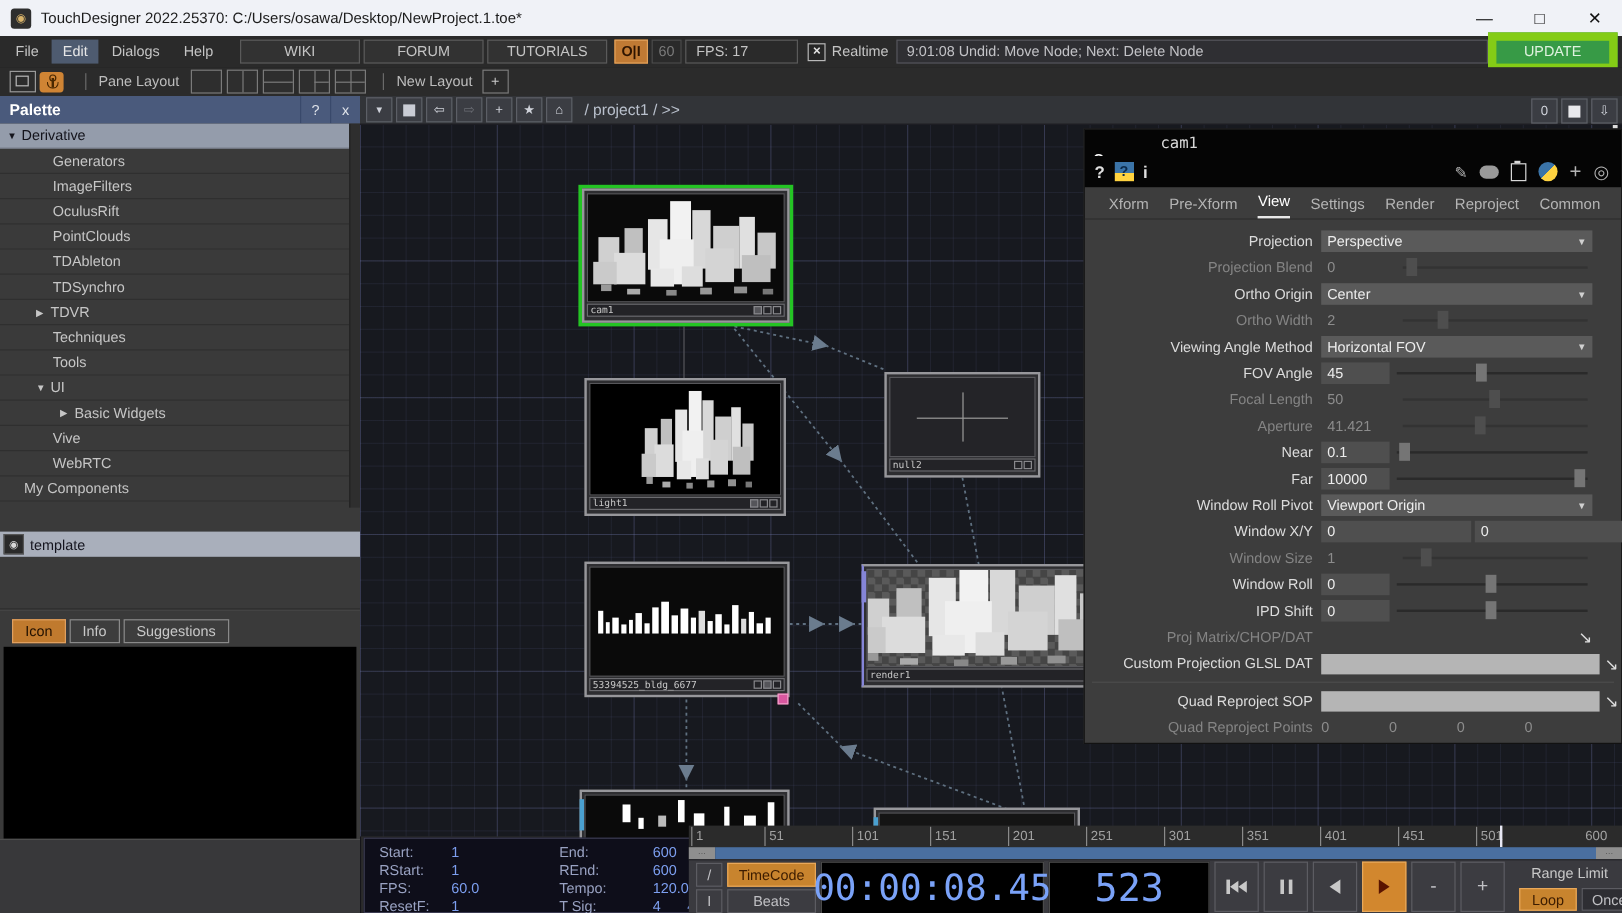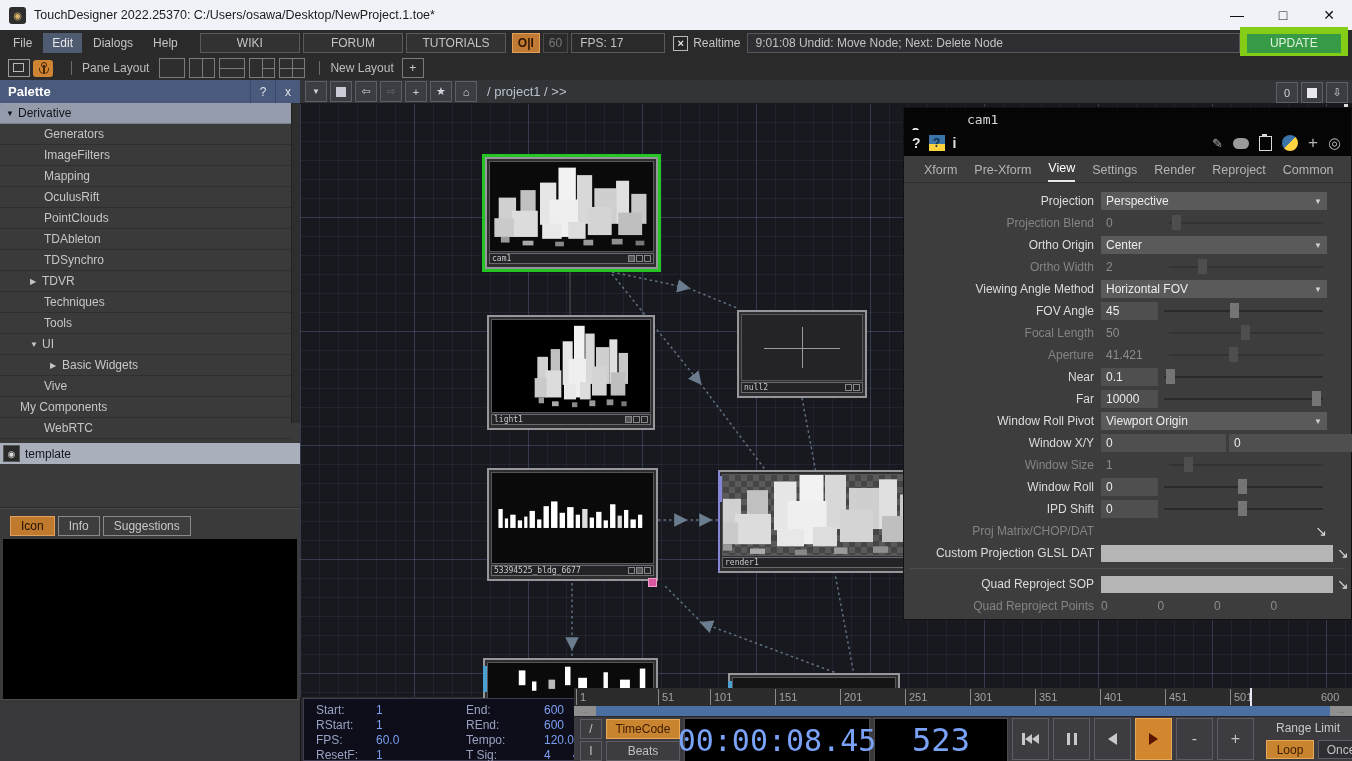--- a/index.html
+++ b/index.html
@@ -315,23 +315,20 @@
           <span class="tarrow">▼</span>
           <span>Derivative</span>
         </div>
       <div class="trow" style="padding-left:44px">
           <span>Generators</span>
         </div>
       <div class="trow" style="padding-left:44px">
           <span>ImageFilters</span>
         </div>
       <div class="trow" style="padding-left:44px">
-          <span>Mapping</span>
-        </div>
-      <div class="trow" style="padding-left:44px">
           <span>OculusRift</span>
         </div>
       <div class="trow" style="padding-left:44px">
           <span>PointClouds</span>
         </div>
       <div class="trow" style="padding-left:44px">
           <span>TDAbleton</span>
         </div>
       <div class="trow" style="padding-left:44px">
           <span>TDSynchro</span>
@@ -350,25 +347,25 @@
           <span class="tarrow">▼</span>
           <span>UI</span>
         </div>
       <div class="trow" style="padding-left:50px">
           <span class="tarrow">▶</span>
           <span>Basic Widgets</span>
         </div>
       <div class="trow" style="padding-left:44px">
           <span>Vive</span>
         </div>
+      <div class="trow" style="padding-left:44px">
+          <span>WebRTC</span>
+        </div>
       <div class="trow" style="padding-left:20px">
           <span>My Components</span>
-        </div>
-      <div class="trow" style="padding-left:44px">
-          <span>WebRTC</span>
         </div>
     </div>
     <div class="tree-scroll"></div>
     <div class="tmpl-row">
       <div class="tmpl-ic">◉</div>
       <span>template</span>
     </div>
     <div class="pal-div"></div>
     <div class="pal-tabs">
       <div class="ptab active">Icon</div>
@@ -714,21 +711,21 @@
       <div class="tl-row">
         <span class="c1">ResetF:</span>
         <span class="c2">1</span>
         <span class="c3">T Sig:</span>
         <span class="c4"><span>4</span><span class="tsig2">4</span></span>
       </div>
     </div>
 
     <div class="ruler">
       <span class="tick" style="left:2px">1</span>
-      <span class="tick" style="left:84px">51</span>
+      <span class="tick" style="left:63px">51</span>
       <span class="tick" style="left:136px">101</span>
       <span class="tick" style="left:201px">151</span>
       <span class="tick" style="left:266px">201</span>
       <span class="tick" style="left:331px">251</span>
       <span class="tick" style="left:396px">301</span>
       <span class="tick" style="left:461px">351</span>
       <span class="tick" style="left:526px">401</span>
       <span class="tick" style="left:591px">451</span>
       <span class="tick" style="left:656px">501</span>
       <span class="tick" style="left:744px;border-left:none">600</span>

